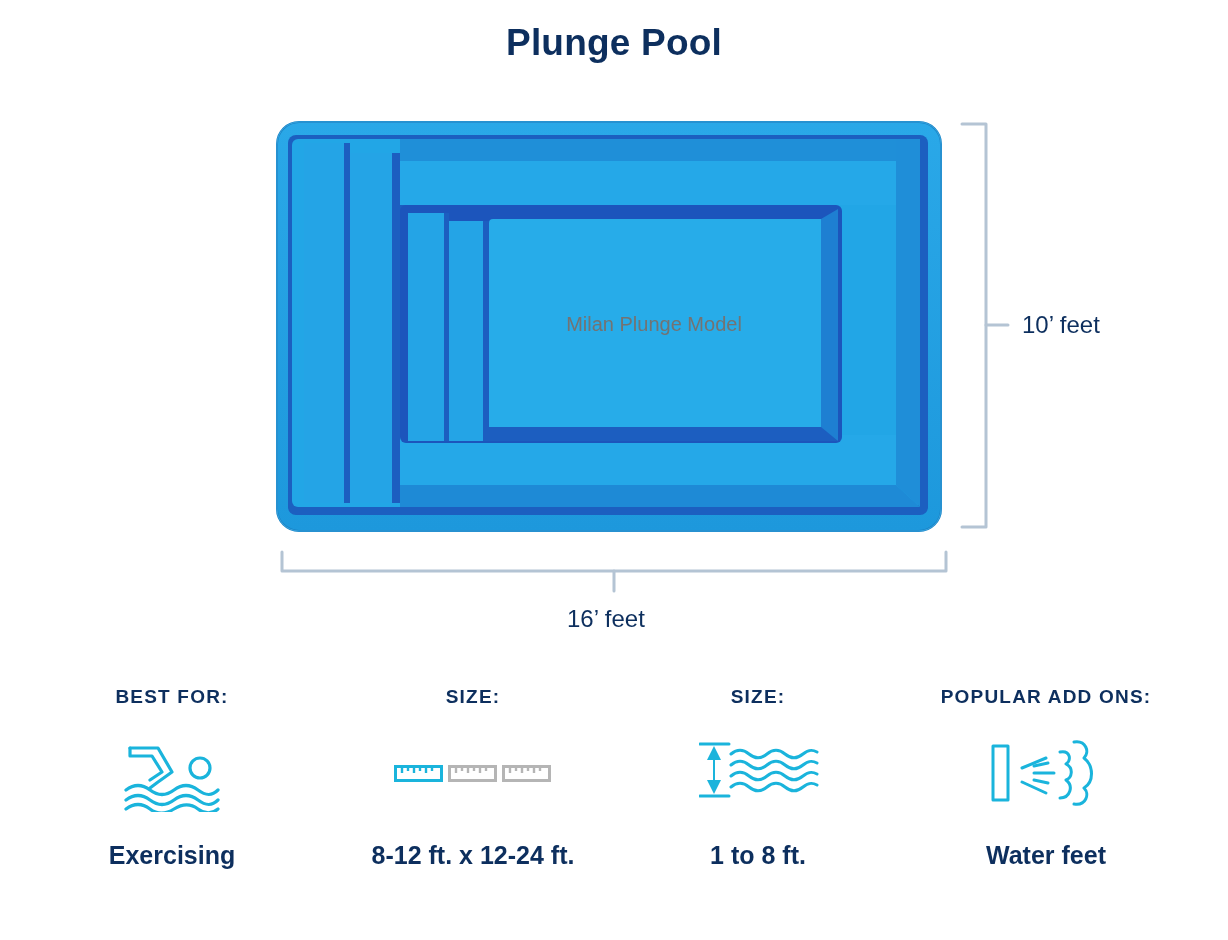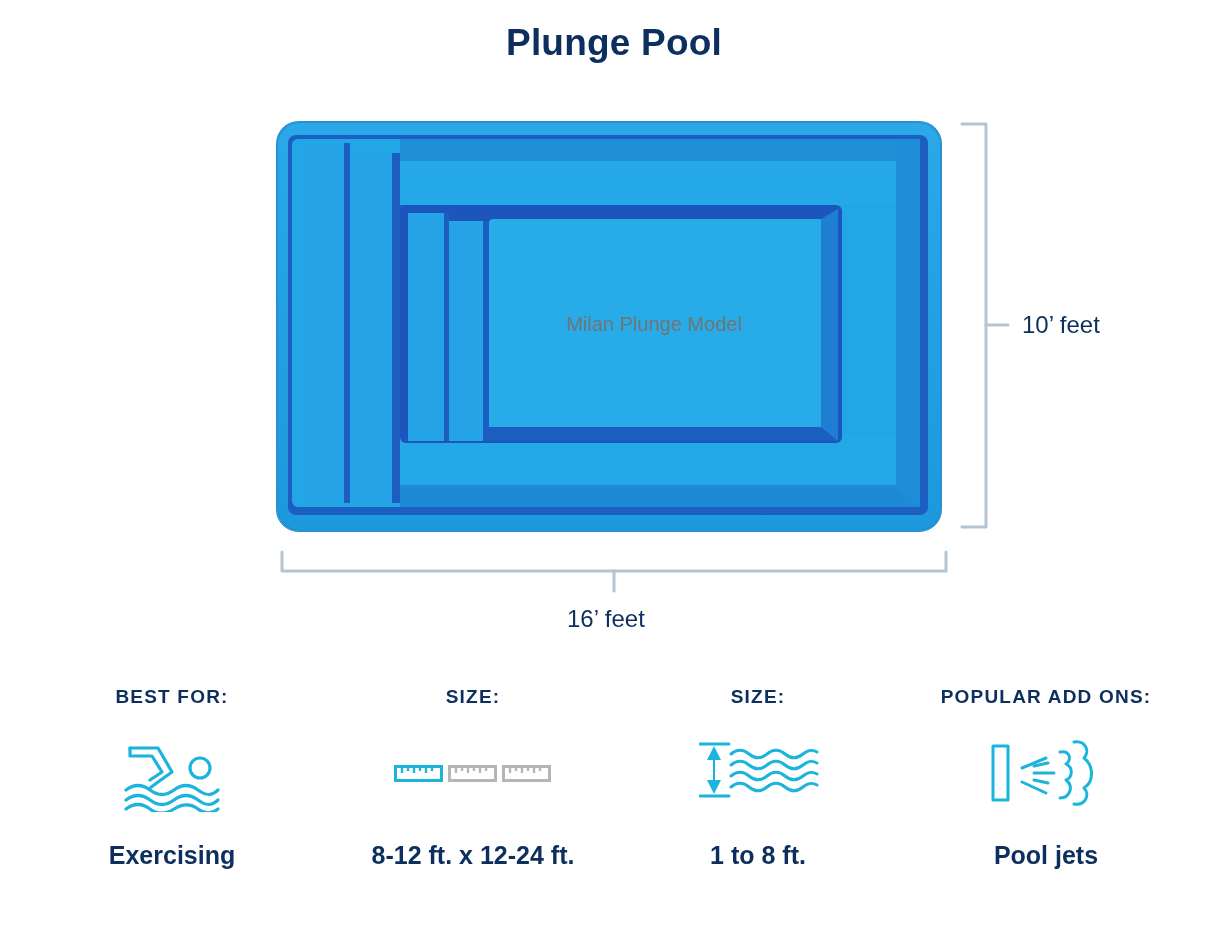--- a/index.html
+++ b/index.html
@@ -184,14 +184,14 @@
       <rect x="3" y="8" width="15" height="54"></rect>
       <line x1="32" y1="30" x2="56" y2="20"></line>
       <line x1="44" y1="28" x2="58" y2="25"></line>
       <line x1="44" y1="35" x2="64" y2="35"></line>
       <line x1="44" y1="42" x2="58" y2="45"></line>
       <line x1="32" y1="44" x2="56" y2="55"></line>
       <path d="M70 14 C80 12, 82 22, 76 26 C84 30, 82 40, 76 42 C84 48, 80 60, 70 60"></path>
       <path d="M84 4 C96 2, 100 14, 94 20 C104 28, 104 44, 94 50 C100 56, 96 68, 84 66"></path>
     </g>
   </svg>
-  <div class="feature-value">Pool jets</div>
+  <div class="feature-value">Water feet</div>
 </div>
 
 </body></html>

